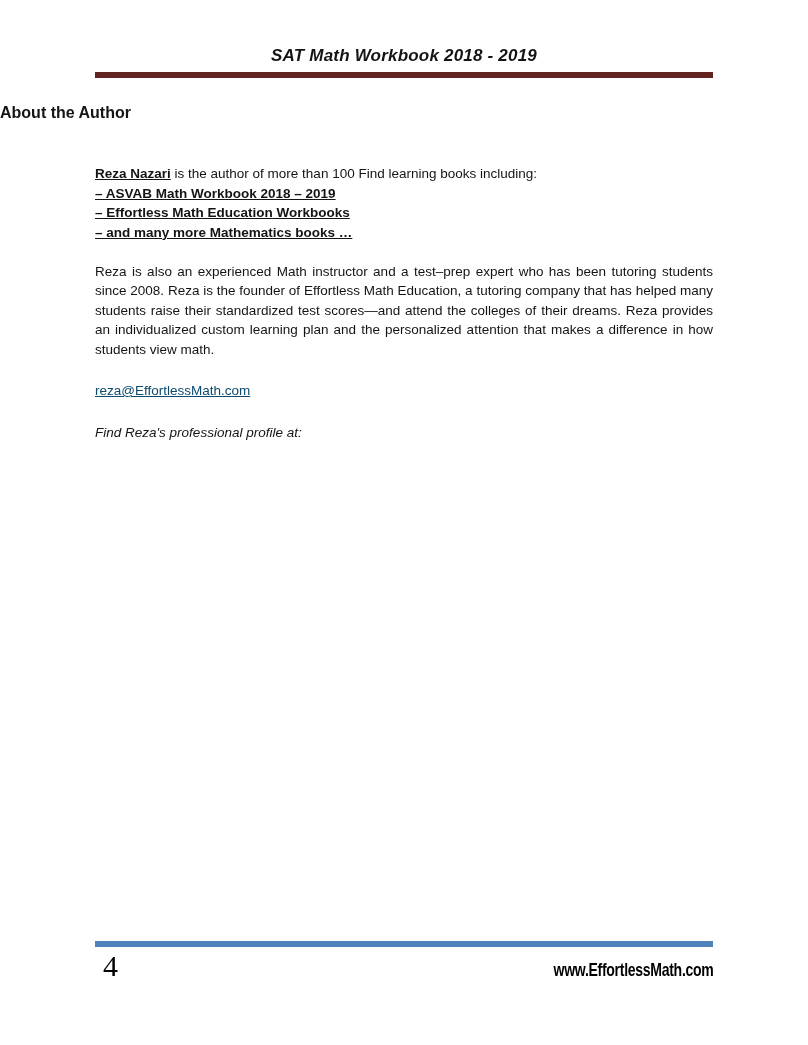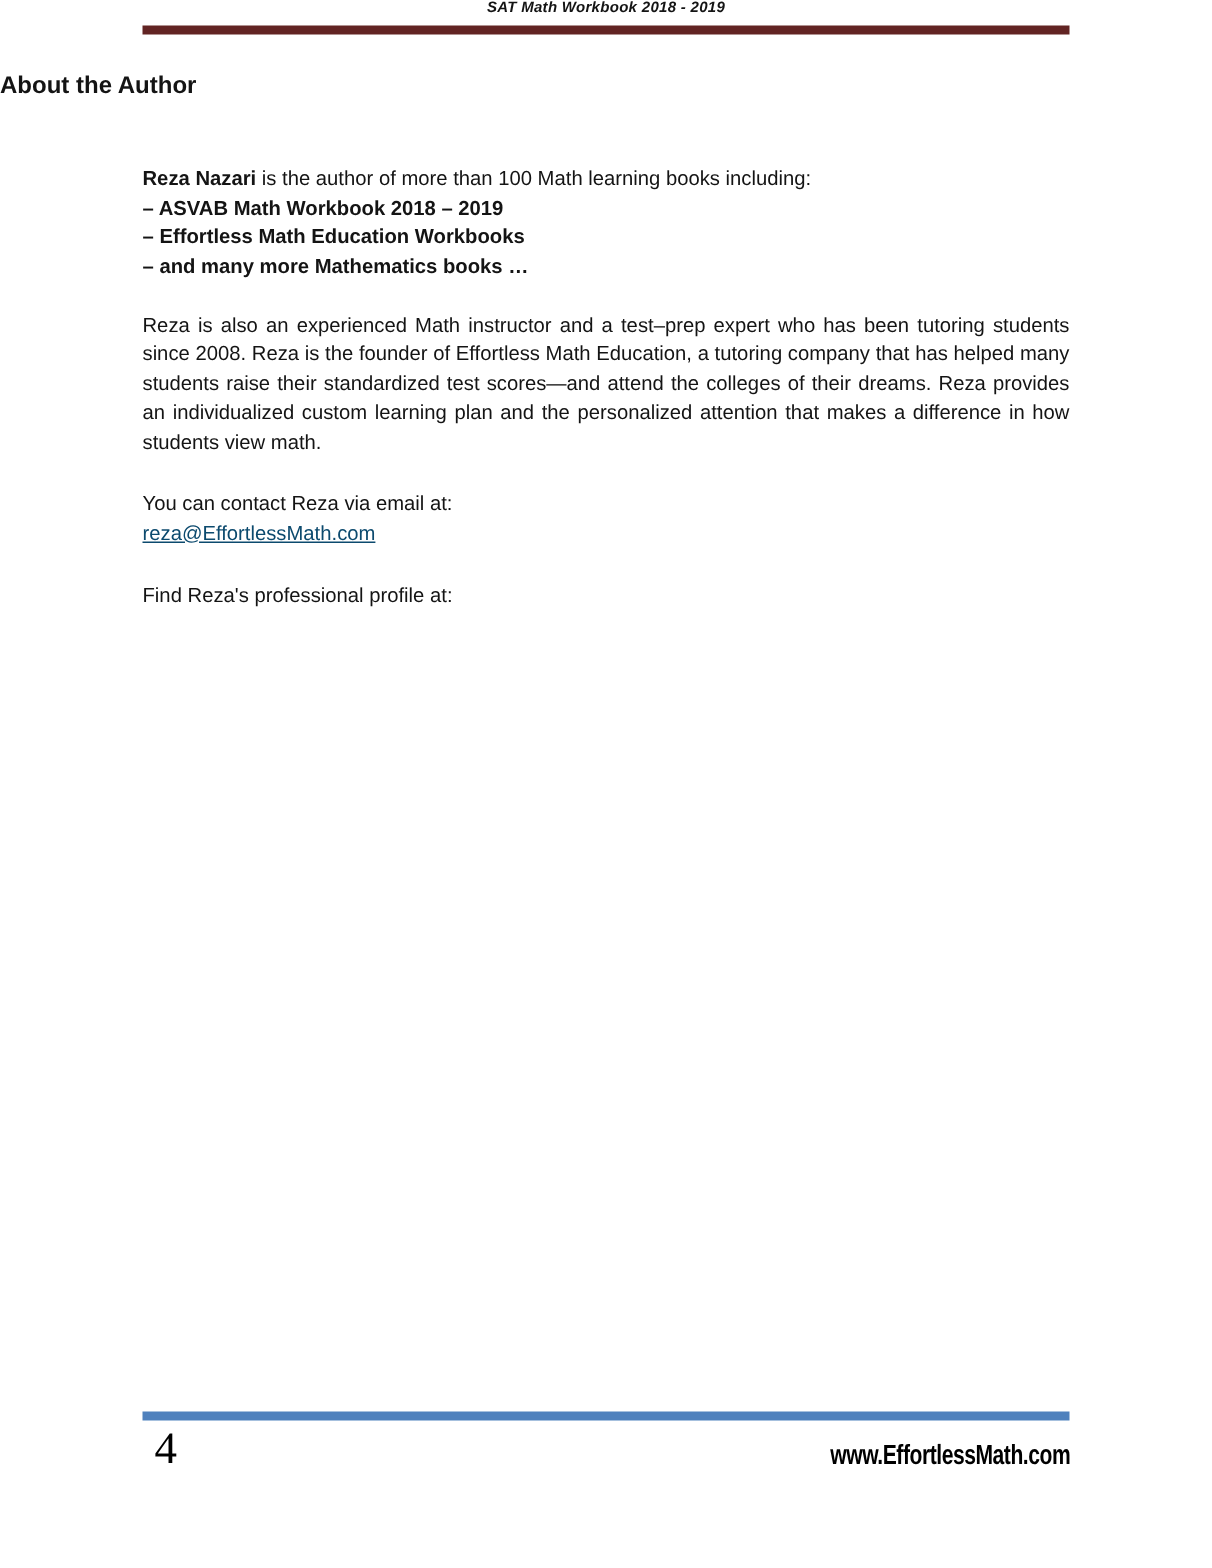--- a/index.html
+++ b/index.html
@@ -7,49 +7,50 @@
   .page {
     position:relative;
     width:808px; height:1045px;
     margin:0 auto;
     background:#ffffff;
     font-family:"Liberation Sans", sans-serif;
     color:#141414;
     overflow:hidden;
   }
   .header-title {
+    padding-top:46px;
     text-align:center;
-    font-size:10px;
+    font-size:17px;
     font-weight:bold;
     font-style:italic;
     letter-spacing:0.2px;
   }
   .header-rule {
     margin:6px 95px 0 95px;
     height:6px;
     background:#622423;
   }
   .page-heading {
     margin-top:26px;
     font-size:16px;
     font-weight:bold;
   }
   .content {
     margin:42px 95px 0 95px;
     font-size:13.5px;
     line-height:19.5px;
   }
-  .intro-line .bold, .book-line .bold { font-weight:bold; }
+  .intro-line .bold, .book-line .bold { font-weight:bold;text-decoration:underline; }
   .book-list { }
   .bio {
     margin-top:19.5px;
     text-align:justify;
   }
   .contact-block { margin-top:22px; }
-  .profile-block { margin-top:22px; }
+  .profile-block { margin-top:22px;font-style:italic; }
   .email-link {
     color:#0c4a6e;
     text-decoration:underline;
     font-weight:500;
   }
   .footer-rule {
     position:absolute;
     left:95px; right:95px;
     top:941px;
     height:6px;
@@ -83,39 +84,38 @@
 
   <div class="header-title">SAT Math Workbook 2018 - 2019</div>
 
   <div class="header-rule"></div>
 
   <h1 class="page-heading">About the Author</h1>
 
   <div class="content">
 
     <div class="intro-line">
-      <span class="bold">Reza Nazari</span><span> is the author of more than 100 Math learning books including:</span>
+      <span class="bold">Reza Nazari</span><span> is the author of more than 100 Find learning books including:</span>
     </div>
 
     <div class="book-list">
       <div class="book-line">
         <span class="bold">– ASVAB Math Workbook 2018 – 2019</span><span></span>
       </div>
       <div class="book-line">
         <span class="bold">– Effortless Math Education Workbooks</span><span></span>
       </div>
       <div class="book-line">
         <span class="bold">– and many more Mathematics books …</span><span></span>
       </div>
     </div>
 
     <p class="bio">Reza is also an experienced Math instructor and a test–prep expert who has been tutoring students since 2008. Reza is the founder of Effortless Math Education, a tutoring company that has helped many students raise their standardized test scores—and attend the colleges of their dreams. Reza provides an individualized custom learning plan and the personalized attention that makes a difference in how students view math.</p>
 
     <div class="contact-block">
-      <div>You can contact Reza via email at:</div>
       <div>
         <a href="#" class="email-link">reza@EffortlessMath.com</a>
       </div>
     </div>
 
     <div class="profile-block">
       <div>Find Reza's professional profile at:</div>
     </div>
 
   </div>

